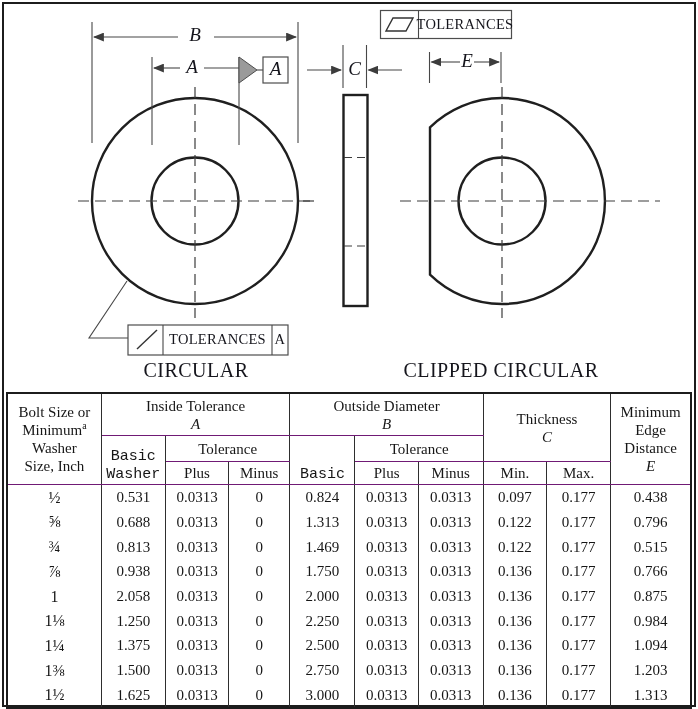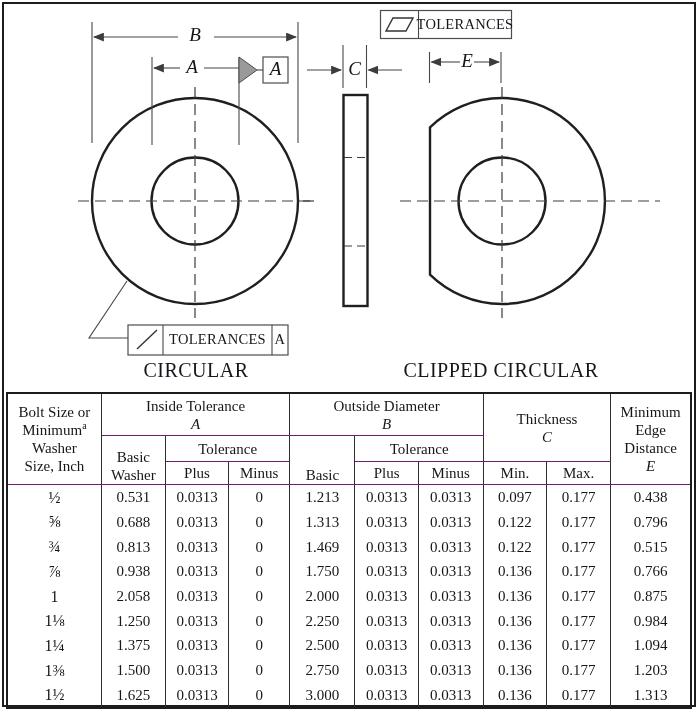--- a/index.html
+++ b/index.html
@@ -19,21 +19,21 @@
 
   #spec-table{position:absolute;left:6px;top:392px;width:686px;height:311px;
       border-collapse:collapse;table-layout:fixed;font-size:15px;color:#161616;}
   #spec-table th,#spec-table td{border-left:1px solid #2e2e2e;border-right:1px solid #2e2e2e;
       padding:0 2px;text-align:center;font-weight:normal;line-height:1.2;}
   #spec-table{border:2px solid #1c1c1c;}
   thead th{border-bottom:1px solid #701a75;border-top:1px solid #2e2e2e;vertical-align:middle;}
   thead tr.r1 th{height:41px;}
   thead tr.r2 th{height:25px;}
   thead tr.r3 th{height:22px;}
-  th.vbottom{vertical-align:bottom;padding-bottom:3px;}
+  th.vbottom{vertical-align:bottom;padding-bottom:3px;font-family:Liberation Mono, monospace;}
   tbody td{border-top:none;border-bottom:none;height:24.7px;}
   tbody td:first-child{font-size:16px;}
   thead{border-bottom:1.5px solid #222;}
   .itl{font-style:italic;}
   sup{font-size:10px;vertical-align:super;line-height:0;}
 </style>
 </head>
 <body>
 
 <div id="page">
@@ -178,21 +178,21 @@
         <th>Min.</th>
         <th>Max.</th>
       </tr>
     </thead>
     <tbody>
         <tr>
           <td>½</td>
           <td>0.531</td>
           <td>0.0313</td>
           <td>0</td>
-          <td>1.213</td>
+          <td>0.824</td>
           <td>0.0313</td>
           <td>0.0313</td>
           <td>0.097</td>
           <td>0.177</td>
           <td>0.438</td>
         </tr>
         <tr>
           <td>⅝</td>
           <td>0.688</td>
           <td>0.0313</td>

